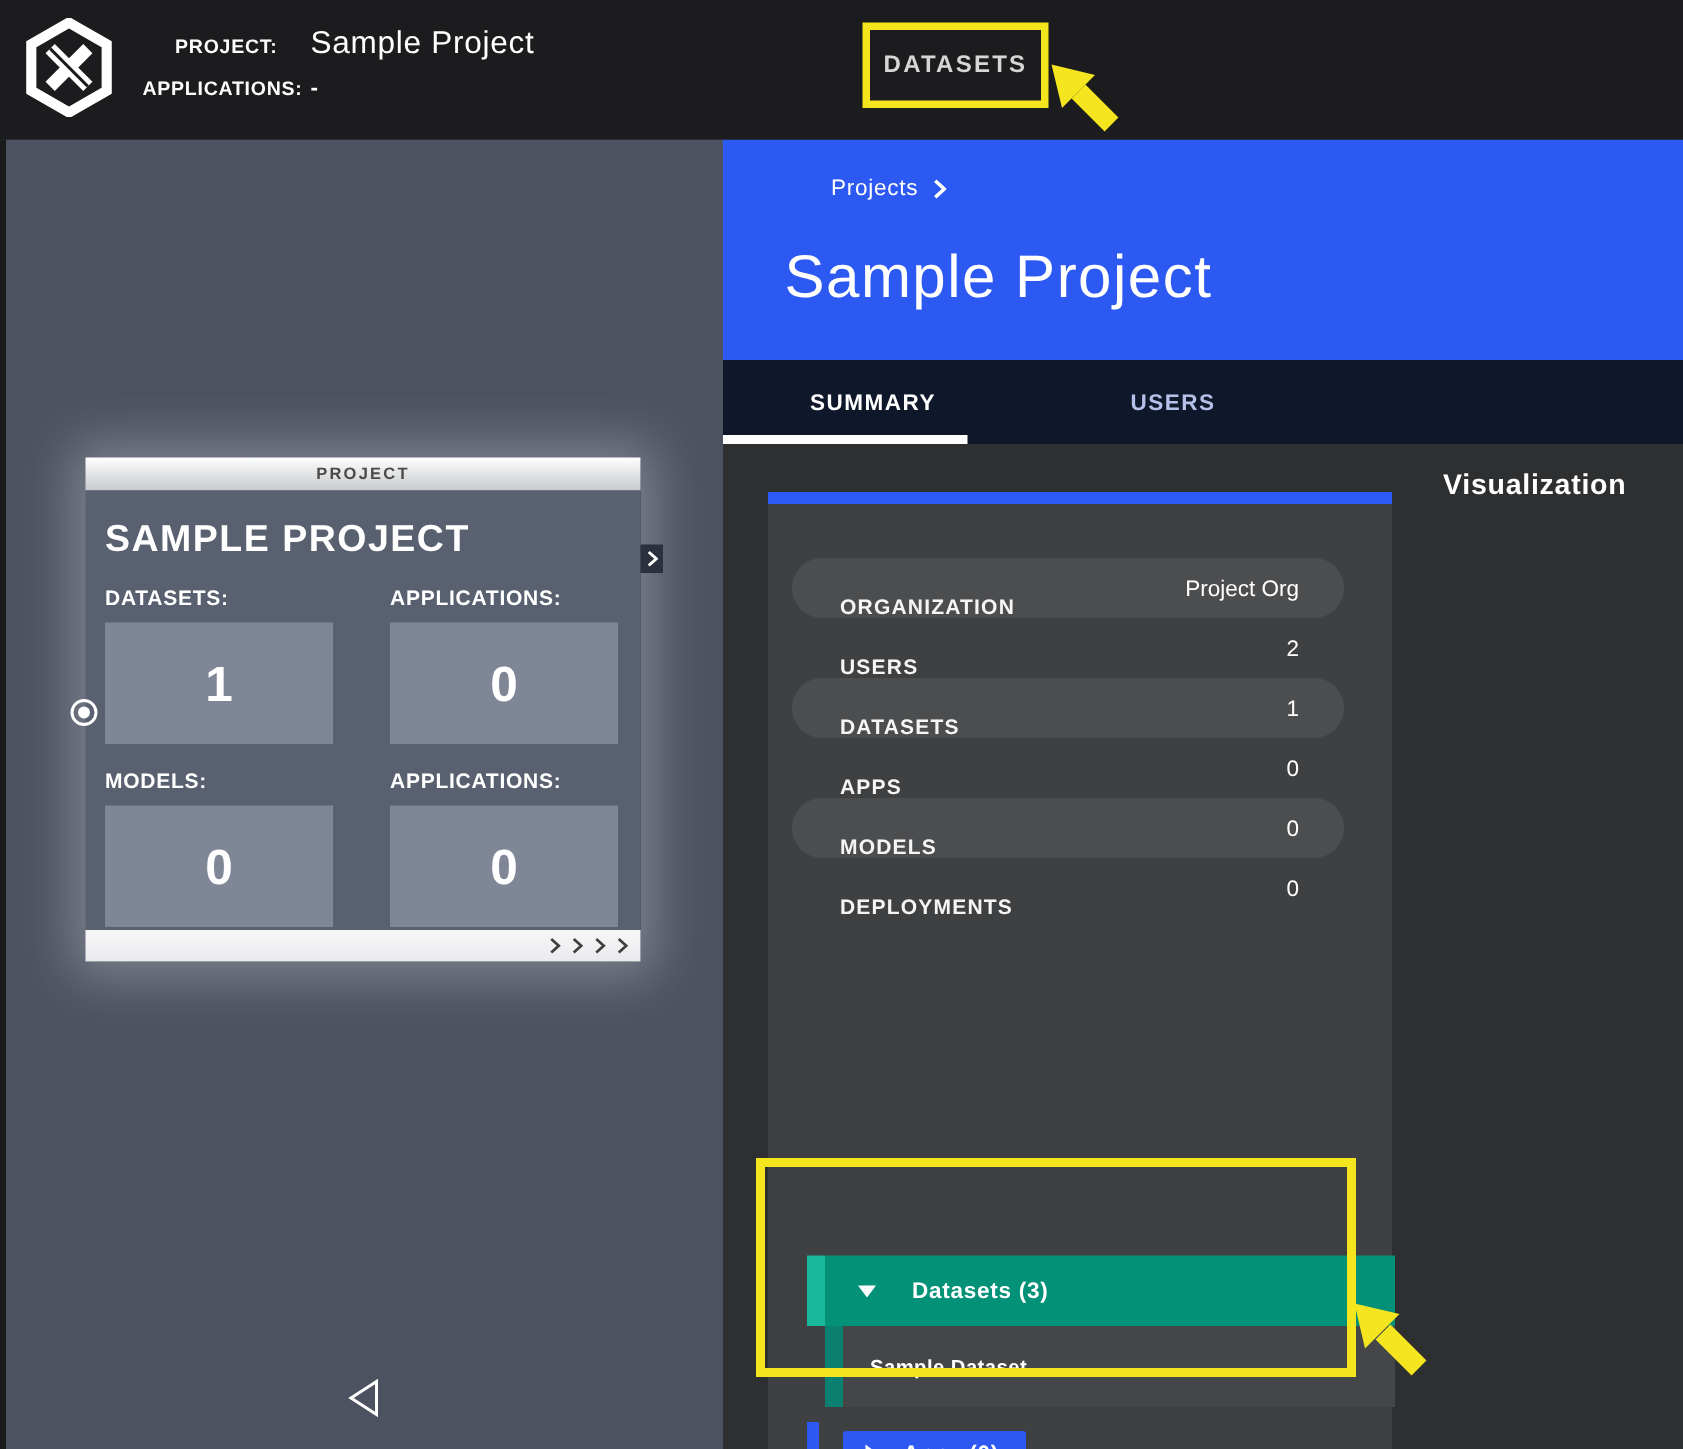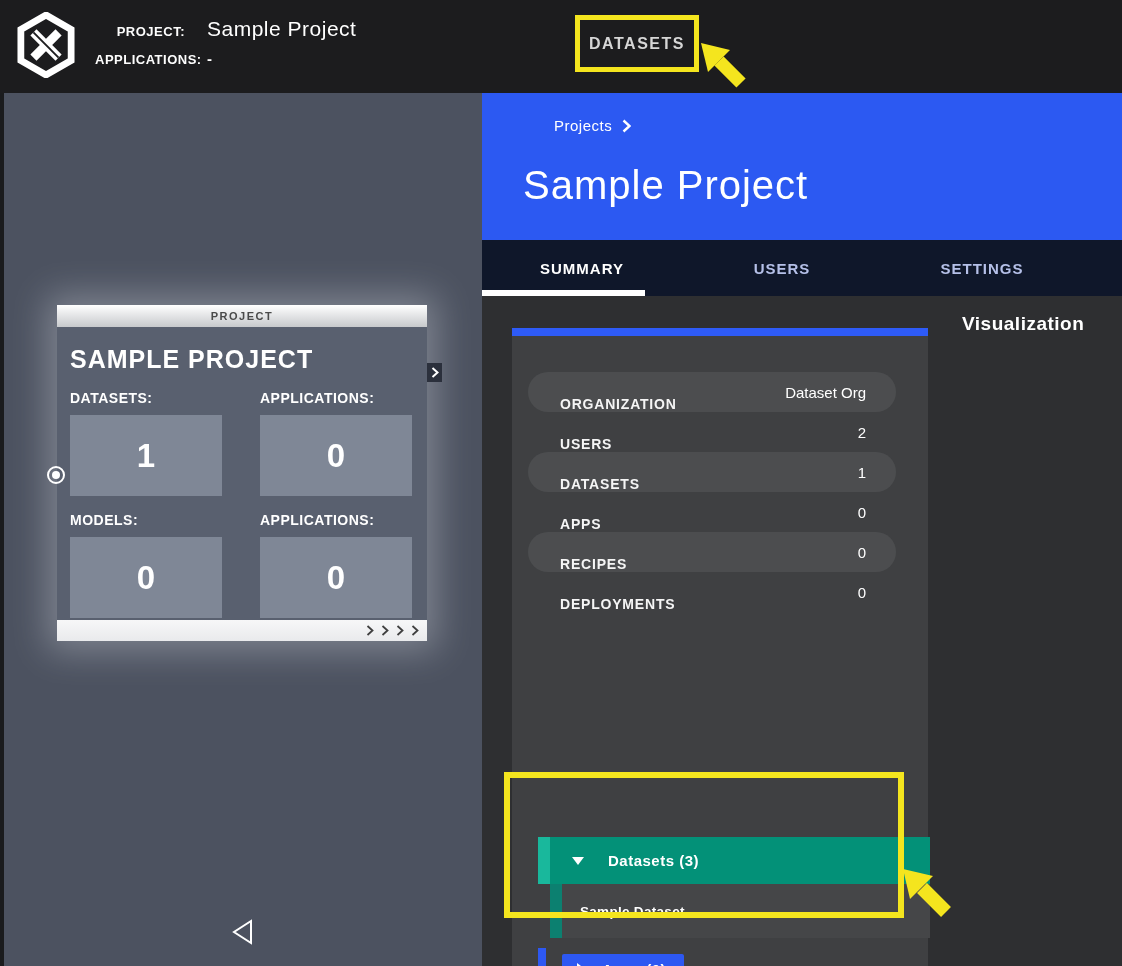--- a/index.html
+++ b/index.html
@@ -153,48 +153,47 @@
     <svg width="9" height="14" viewBox="0 0 9 14">
       <polyline points="1.5,1.5 7.5,7 1.5,12.5" fill="none" stroke="#ffffff" stroke-width="2.4"></polyline>
     </svg>
   </div>
   <div class="page-title">Sample Project</div>
 </div>
 
 <div class="tab-bar">
   <div class="tab active">SUMMARY</div>
   <div class="tab">USERS</div>
-  <div class="tab">SETTINGS</div>
   <div class="tab-underline"></div>
 </div>
 
 <div class="content">
   <div class="viz-label">Visualization</div>
 
   <div class="stats-panel">
     <div class="panel-topstrip"></div>
     <div class="stats-list">
       <div class="stat-row pill">
         <span class="stat-label">ORGANIZATION</span>
-        <span class="stat-value">Dataset Org</span>
+        <span class="stat-value">Project Org</span>
       </div>
       <div class="stat-row">
         <span class="stat-label">USERS</span>
         <span class="stat-value">2</span>
       </div>
       <div class="stat-row pill">
         <span class="stat-label">DATASETS</span>
         <span class="stat-value">1</span>
       </div>
       <div class="stat-row">
         <span class="stat-label">APPS</span>
         <span class="stat-value">0</span>
       </div>
       <div class="stat-row pill">
-        <span class="stat-label">RECIPES</span>
+        <span class="stat-label">MODELS</span>
         <span class="stat-value">0</span>
       </div>
       <div class="stat-row">
         <span class="stat-label">DEPLOYMENTS</span>
         <span class="stat-value">0</span>
       </div>
     </div>
 
     <div class="acc-datasets">
       <div class="acc-strip-bright"></div>

